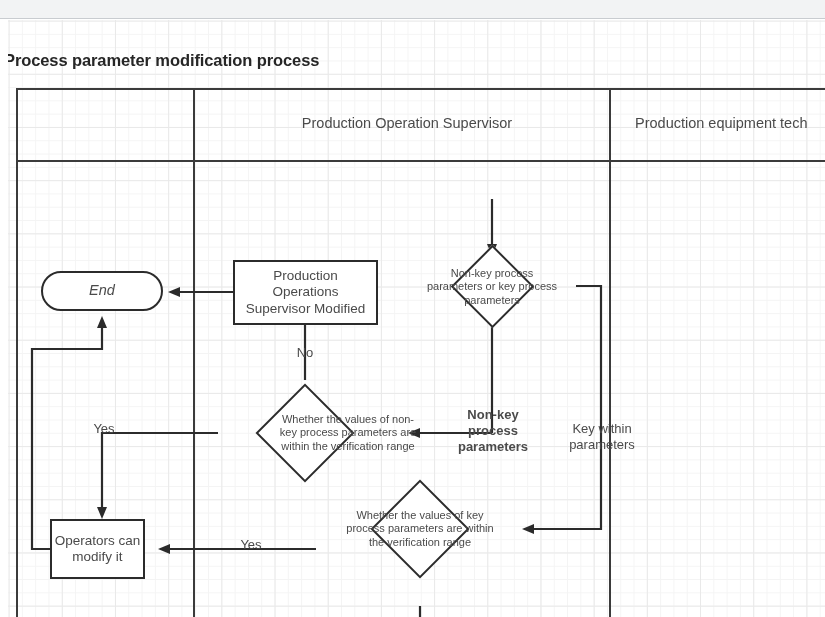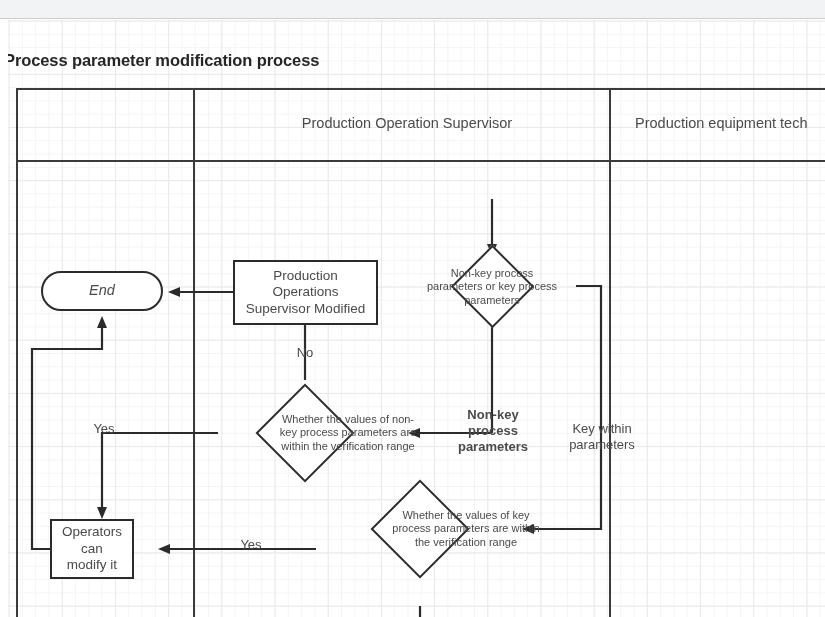--- a/index.html
+++ b/index.html
@@ -218,36 +218,36 @@
     <path d="M 412,586 L 412,597"></path>
   </svg>
 
 
   <div class="node terminator" style="left:33px; top:251px; width:122px; height:40px;font-style:italic;">End</div>
 
   <div class="node process" style="left:225px; top:240px; width:145px; height:65px;">Production
 Operations
 Supervisor Modified</div>
 
-  <div class="node process" style="left:42px; top:499px; width:84px; height:60px;">Operators can
+  <div class="node process" style="left:42px; top:499px; width:95px; height:60px;">Operators can
 modify it</div>
 
   <div class="decision-shape" style="left:455px; top:237px; width:59px; height:59px; transform-origin:50% 50%;
               width:59px; height:59px;"></div>
   <div class="decision-label" style="left:396px; top:239px; width:176px; height:56px;">Non-key process
 parameters or key process
 parameters</div>
 
   <div class="decision-shape" style="left:262px; top:378px; width:70px; height:70px;"></div>
   <div class="decision-label" style="left:209px; top:385px; width:176px; height:56px;margin-left:43px;">Whether the values of non-
 key process parameters are
 within the verification range</div>
 
   <div class="decision-shape" style="left:377px; top:474px; width:70px; height:70px;"></div>
-  <div class="decision-label" style="left:322px; top:481px; width:180px; height:56px;margin-left:46px;">Whether the values of key
+  <div class="decision-label" style="left:322px; top:481px; width:180px; height:56px;">Whether the values of key
 process parameters are within
 the verification range</div>
 
   <div class="edge-label" style="left:443px; top:387px; width:84px;font-weight:bold;">Non-key
 process
 parameters</div>
 
   <div class="edge-label" style="left:551px; top:401px; width:86px;">Key within
 parameters</div>
 

